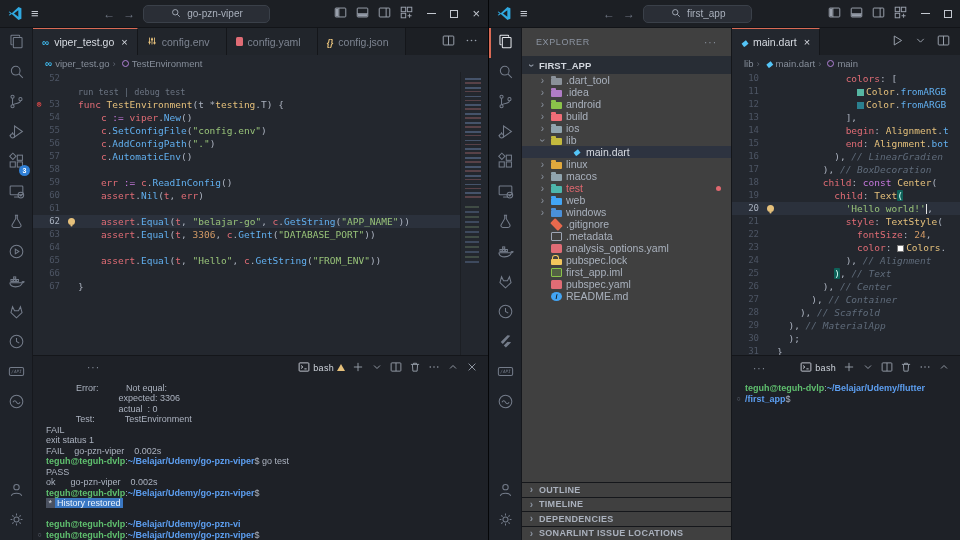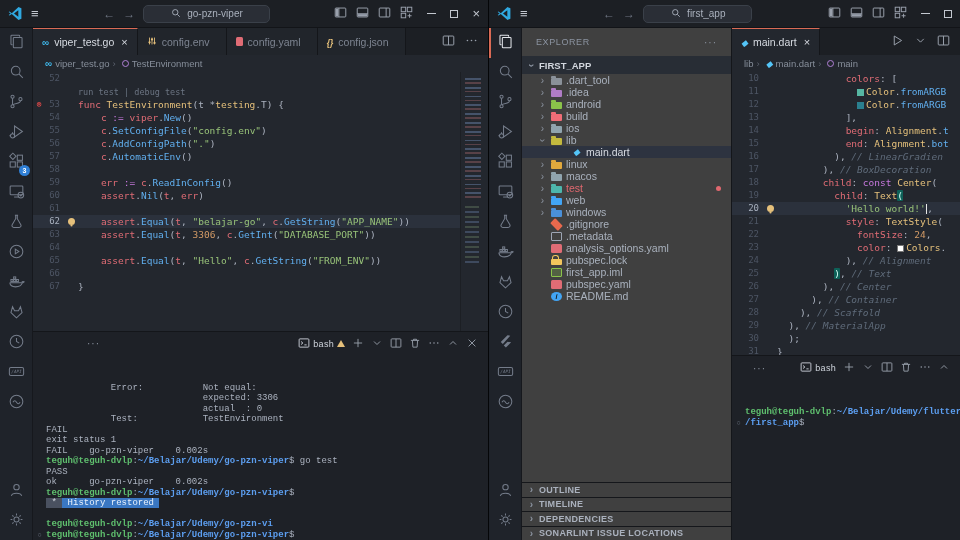--- a/index.html
+++ b/index.html
@@ -85,21 +85,21 @@
   .panel{flex:0 0 185px;display:flex;flex-direction:column;border-top:1px solid #14161a;background:#1e2127;}
   .win-right .panel{flex:0 0 185px;}
   .phead{flex:0 0 24px;display:flex;align-items:center;padding:0 10px;gap:11px;font-size:8.5px;color:#8b93a0;letter-spacing:.3px;}
   .ptab{padding:4px 0;}
   .ptab.on{color:#e6e9ee;border-bottom:1px solid #ccd2db;}
   .pdots{color:#8b93a0;font-size:10px;letter-spacing:1px;}
   .pacts{margin-left:auto;display:flex;align-items:center;gap:7px;color:#9aa1ad;}
   .pacts svg{width:12px;height:12px;stroke:currentColor;fill:none;stroke-width:1.2;}
   .bash-chip{display:flex;align-items:center;gap:3px;color:#cfd4dc;font-size:9px;}
   .warn-tri{width:0;height:0;border-left:4px solid transparent;border-right:4px solid transparent;border-bottom:7px solid #e5c07b;display:inline-block;}
-  .term{flex:1;overflow:hidden;padding:3px 0 0 0;font-family:Liberation Mono, monospace;font-size:9px;line-height:10.5px;color:#c8ccd4;margin-top:24px;}
+  .term{flex:1;overflow:hidden;padding:3px 0 0 0;font-family:Liberation Sans, sans-serif;font-size:9px;line-height:10.5px;color:#c8ccd4;}
   .trow{display:flex;white-space:pre;height:10.5px;}
   .trow .tg{flex:0 0 13px;text-align:center;color:#6a7380;font-size:7px;line-height:10.5px;}
   .trow .tg.circ::before{content:"○";}
   .trow .tt{flex:1;overflow:hidden;}
   .tk-usr{color:#5fbf6e;font-weight:bold;}
   .tk-pth{color:#5c9ef0;font-weight:bold;}
   .tk-hb{background:#4a5160;color:#d5d9e0;}
   .tk-hl{background:#3a77c2;color:#e9f2fc;}
 
   

